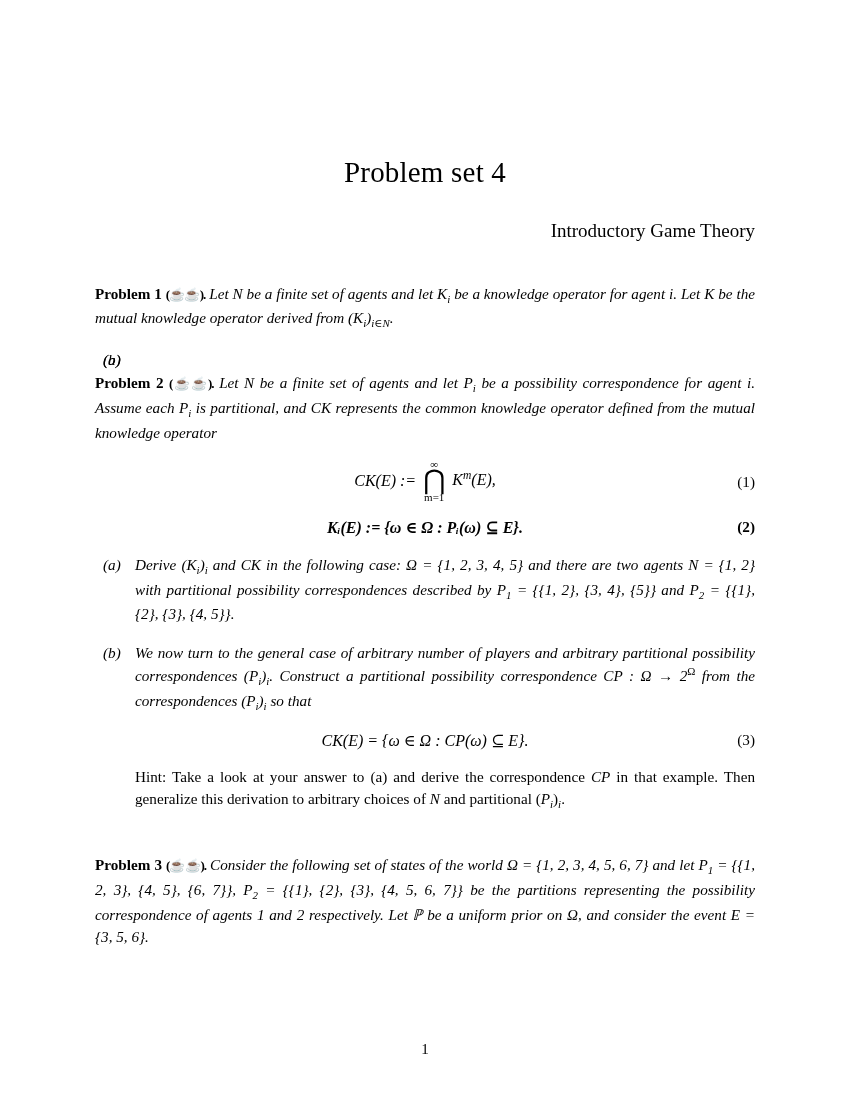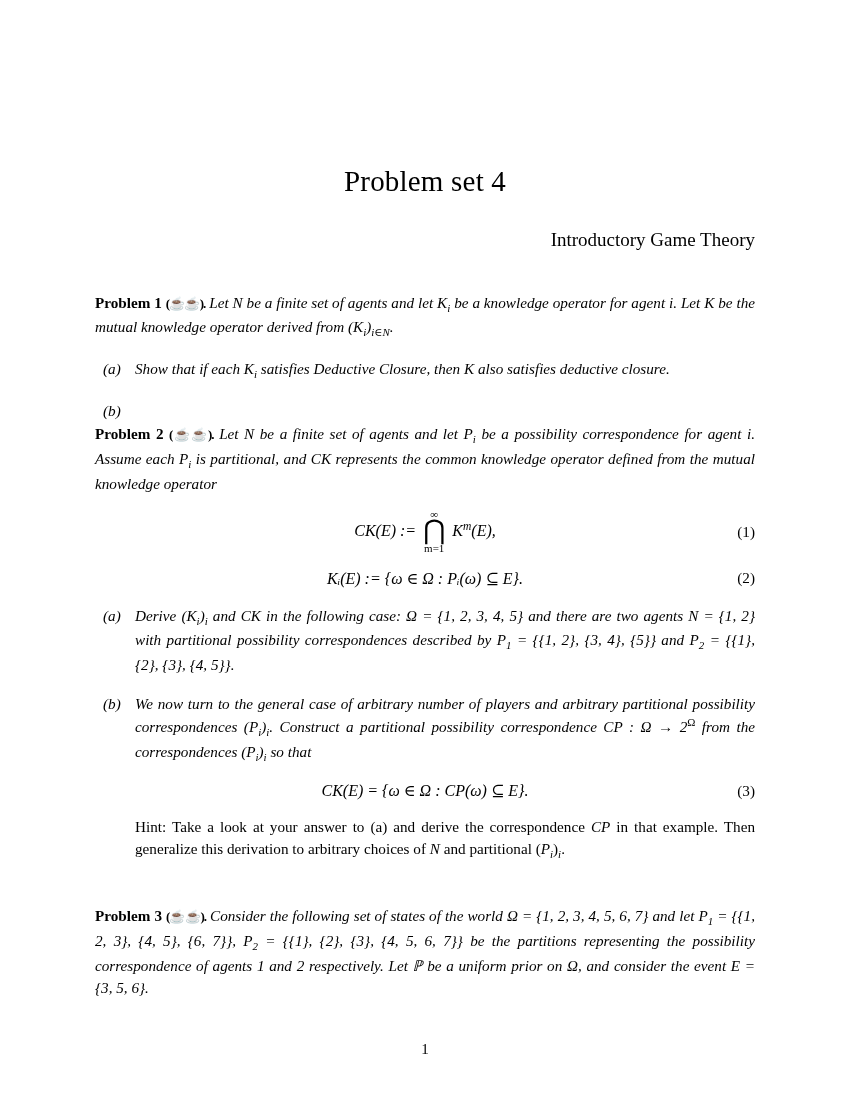--- a/index.html
+++ b/index.html
@@ -13,21 +13,21 @@
     font-family: "Liberation Serif", "DejaVu Serif", serif;
     color: #000000;
     position: relative;
     overflow: hidden;
   }
   .page {
     width: 850px;
     height: 1100px;
     position: relative;
     box-sizing: border-box;
-    padding: 9px 95px;
+    padding: 0 95px;
   }
   
   .doc-title {
     text-align: center;
     font-size: 29px;
     font-weight: normal;
     letter-spacing: 0.2px;
     margin: 0;
     padding-top: 155px;
     line-height: 1.2;
@@ -82,21 +82,21 @@
     top: 0;
     font-style: italic;
   }
   
   .eq-row {
     display: flex;
     align-items: center;
     margin: 16px 0 14px 0;
     position: relative;
   }
-  .eq-row.tight { margin: 10px 0 8px 0; }
+  .eq-row.tight { margin: 10px 0 8px 0; font-weight: bold; }
   .eq-body {
     flex: 1;
     text-align: center;
     font-size: 16px;
     font-style: italic;
   }
   .eq-num {
     position: absolute;
     right: 0;
     font-style: normal;
@@ -147,21 +147,20 @@
 
   <div class="problem">
     <p class="problem-body">
       <span class="problem-head">Problem 1</span><span class="problem-head">&nbsp;</span><span class="problem-head cups">(☕☕).</span>
       <span>Let <span class="up" style="font-style:italic">N</span> be a finite set of agents and let <span style="font-style:italic">K</span><sub>i</sub> be a knowledge operator for agent <span style="font-style:italic">i</span>. Let <span style="font-style:italic">K</span> be the mutual knowledge operator derived from (<span style="font-style:italic">K</span><sub>i</sub>)<sub>i∈N</sub>.</span>
     </p>
 
     <ol class="items">
       <li>
         <span class="marker">(a)</span>
-        <span>Show that if each <span style="font-style:italic">K</span><sub>i</sub> satisfies Deductive Closure, then <span style="font-style:italic">K</span> also satisfies deductive closure.</span>
       </li>
       <li>
         <span class="marker">(b)</span>
       </li>
     </ol>
   </div>
 
   <div class="problem">
     <p class="problem-body">
       <span class="problem-head">Problem 2</span><span class="problem-head">&nbsp;</span><span class="problem-head cups">(☕☕).</span>

